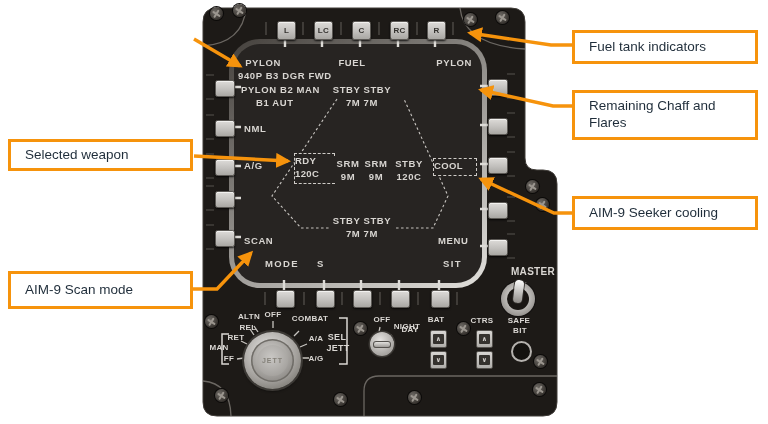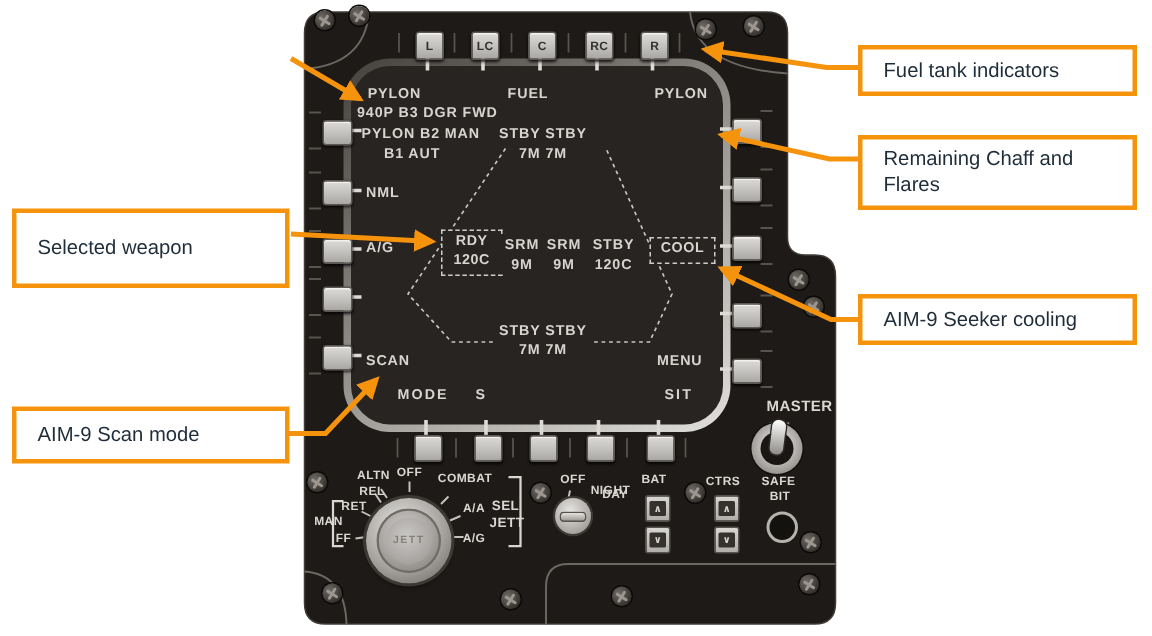--- a/index.html
+++ b/index.html
@@ -11,21 +11,21 @@
   
   .bezel{left:229px;top:39px;width:258px;height:249px;border-radius:31px;z-index:2;
          background:linear-gradient(145deg,#44403c 0%,#8d8a86 45%,#e2e0dc 100%);}
   .screen{left:234px;top:44px;width:248px;height:239px;border-radius:26px;background:#272422;z-index:2;}
 
   
   .dt{position:absolute;z-index:4;color:#d8d5d1;font-weight:bold;font-size:9.5px;
       letter-spacing:.6px;line-height:13px;white-space:pre;}
   .ctr{text-align:center;} .rgt{text-align:right;}
   .dashedbox{border:1px dashed #cfccc8;z-index:4;position:absolute;color:#d8d5d1;
-      font-weight:bold;font-size:9.5px;letter-spacing:.4px;line-height:13px;text-align:center;}
+      font-weight:bold;font-size:9.5px;letter-spacing:.4px;line-height:13px;text-align:left;}
   .mask{background:#272422;}
 
   
   .pb{position:absolute;z-index:4;background:linear-gradient(180deg,#dddbd8 0%,#c2c0bd 55%,#a9a7a3 100%);
       border:1px solid #5c5955;border-radius:2.5px;box-shadow:0 1px 2px rgba(0,0,0,.8), inset 0 1px 0 #f2f1ef;
       display:flex;align-items:center;justify-content:center;
       font-size:8px;font-weight:bold;color:#33312e;letter-spacing:.3px;}
 
   
   .lbl{position:absolute;z-index:4;color:#dad7d3;font-weight:bold;font-size:8px;
@@ -243,21 +243,21 @@
   <div class="screw" style="left:536px;top:198px"></div>
   <div class="screw" style="left:205px;top:315px"></div>
   <div class="screw" style="left:354px;top:322px"></div>
   <div class="screw" style="left:457px;top:322px"></div>
   <div class="screw" style="left:215px;top:389px"></div>
   <div class="screw" style="left:334px;top:393px"></div>
   <div class="screw" style="left:408px;top:391px"></div>
   <div class="screw" style="left:534px;top:355px"></div>
   <div class="screw" style="left:533px;top:383px"></div>
 
-  <div class="co" style="left:8px;top:139px;width:185px;height:53px">
+  <div class="co" style="left:8px;top:139px;width:185px;height:32px">
       <span>Selected weapon</span>
     </div>
   <div class="co" style="left:8px;top:271px;width:185px;height:38px">
       <span>AIM-9 Scan mode</span>
     </div>
   <div class="co" style="left:572px;top:90px;width:186px;height:50px">
       <span style="width:150px">Remaining Chaff and Flares</span>
     </div>
   <div class="co" style="left:572px;top:30px;width:186px;height:34px">
       <span>Fuel tank indicators</span>

